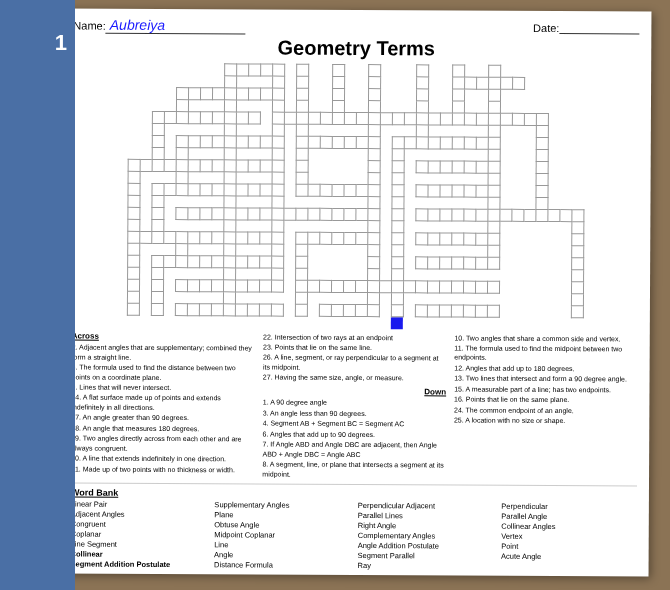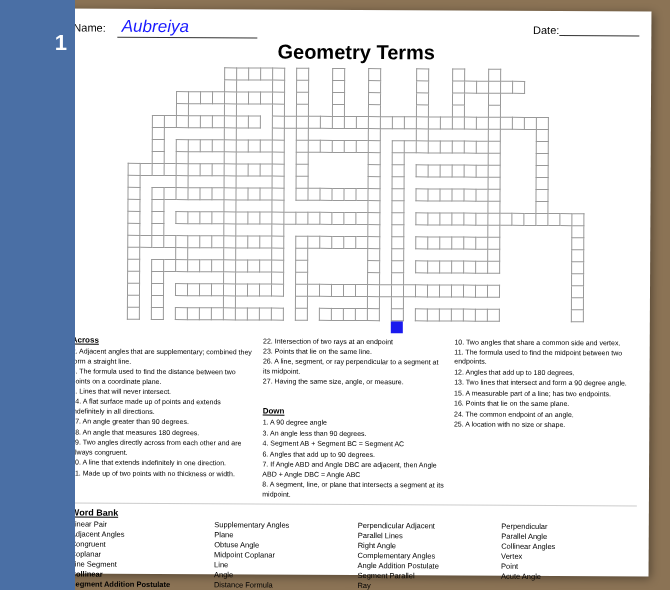--- a/index.html
+++ b/index.html
@@ -49,28 +49,28 @@
       display: flex;
       justify-content: space-between;
       align-items: center;
       margin-bottom: 2px;
       font-size: 11px;
     }
 
     .name-field {
       display: flex;
       align-items: center;
-      gap: 12px;
+      gap: 0;
     }
 
     .name-label { font-size: 11px; }
     .name-value {
       border-bottom: 1px solid #333;
       min-width: 140px;
-      font-size: 17px;
+      font-size: 14px;
       font-style: italic;
       padding: 0 4px;
       color: #1a1aff;
     }
 
     .date-field {
       display: flex;
       align-items: center;
       gap: 0;
     }
@@ -1099,21 +1099,21 @@
           <div class="clue-item">21. Made up of two points with no thickness or width.</div>
         </div>
     </div>
     <div class="clues-col">
       <div id="middle-across-container">
           <div class="clue-item">22. Intersection of two rays at an endpoint</div>
           <div class="clue-item">23. Points that lie on the same line.</div>
           <div class="clue-item">26. A line, segment, or ray perpendicular to a segment at its midpoint.</div>
           <div class="clue-item">27. Having the same size, angle, or measure.</div>
         </div>
-      <h4 style="margin-top:20px;">Down</h4>
+      <h4 style="margin-top:4px;text-align:right;">Down</h4>
       <div id="down-clues-container">
           <div class="clue-item">1. A 90 degree angle</div>
           <div class="clue-item">3. An angle less than 90 degrees.</div>
           <div class="clue-item">4. Segment AB + Segment BC = Segment AC</div>
           <div class="clue-item">6. Angles that add up to 90 degrees.</div>
           <div class="clue-item">7. If Angle ABD and Angle DBC are adjacent, then Angle ABD + Angle DBC = Angle ABC</div>
           <div class="clue-item">8. A segment, line, or plane that intersects a segment at its midpoint.</div>
         </div>
     </div>
     <div class="clues-col">

